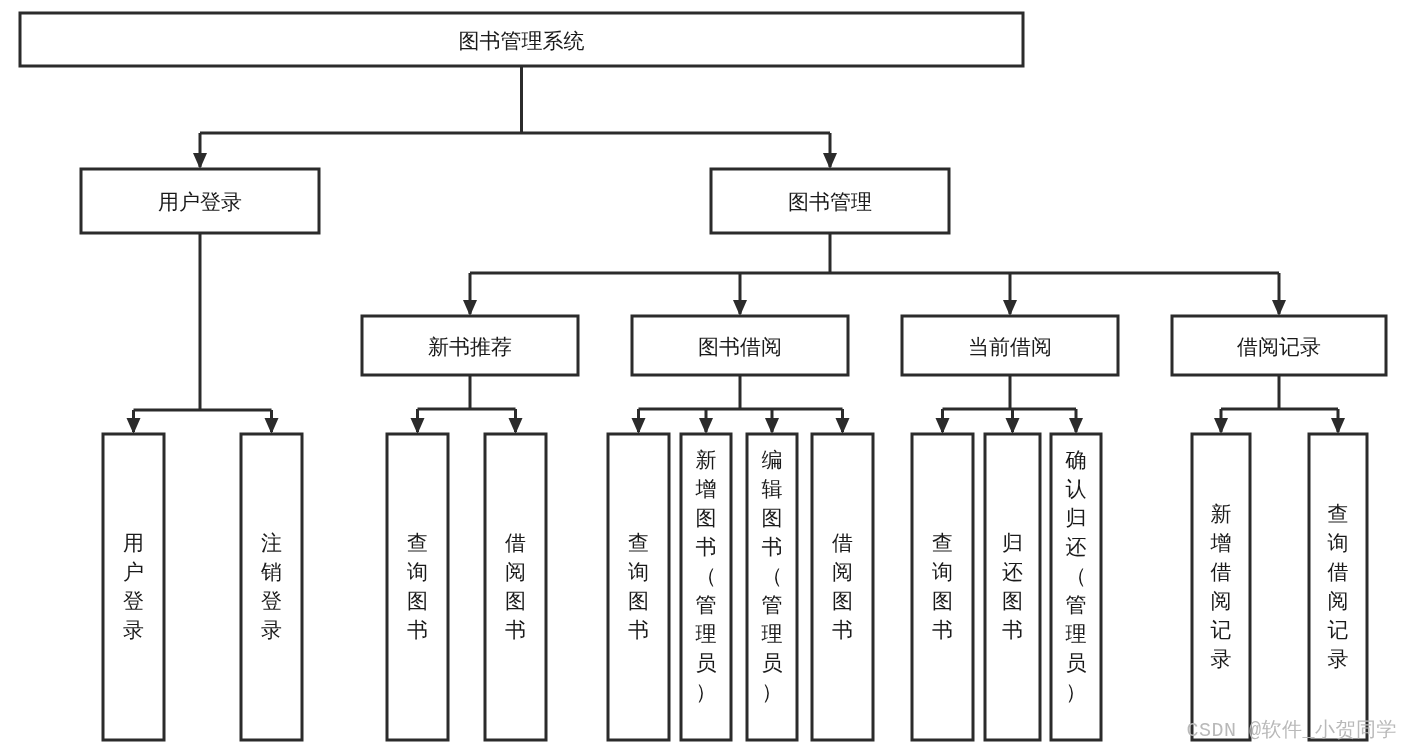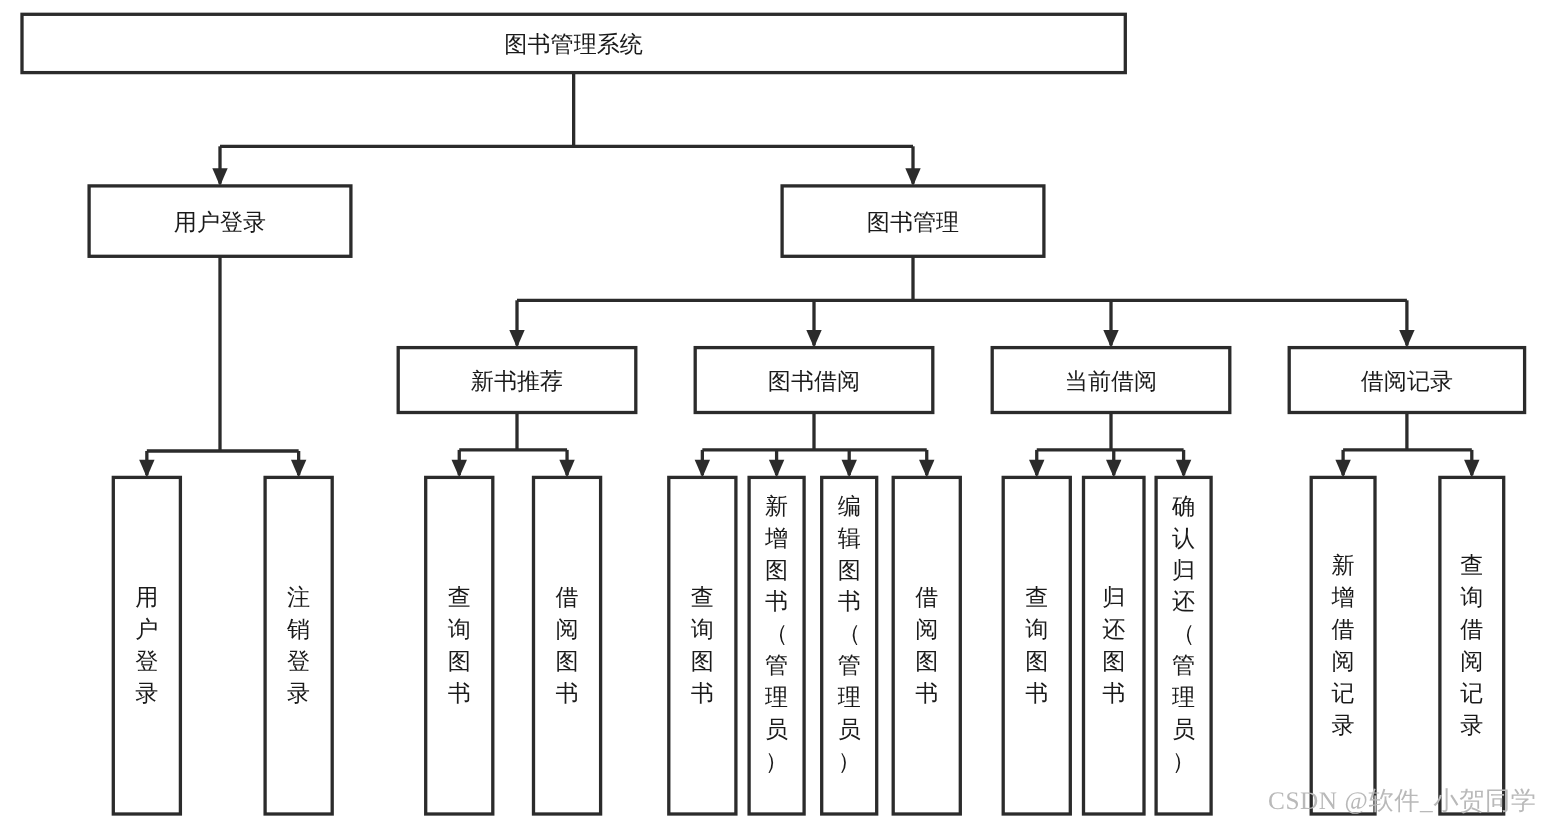--- a/index.html
+++ b/index.html
@@ -50,22 +50,22 @@
   .node-label-v {
     font-family: "DejaVu Sans", "Liberation Sans", sans-serif;
     font-size: 21px;
     fill: #1a1a1a;
     text-anchor: middle;
   }
   .watermark {
     position: absolute;
     right: 8px;
     bottom: 4px;
-    font-family: Liberation Serif, serif;
-    font-size: 23px;
+    font-family: Liberation Mono, monospace;
+    font-size: 20px;
     color: #b9b9b9;
     white-space: nowrap;
     letter-spacing: 0.5px;
   }
 </style>
 </head>
 <body>
 
 <div id="diagram-root">
   <svg class="diagram-svg" viewBox="0 0 1405 747">

